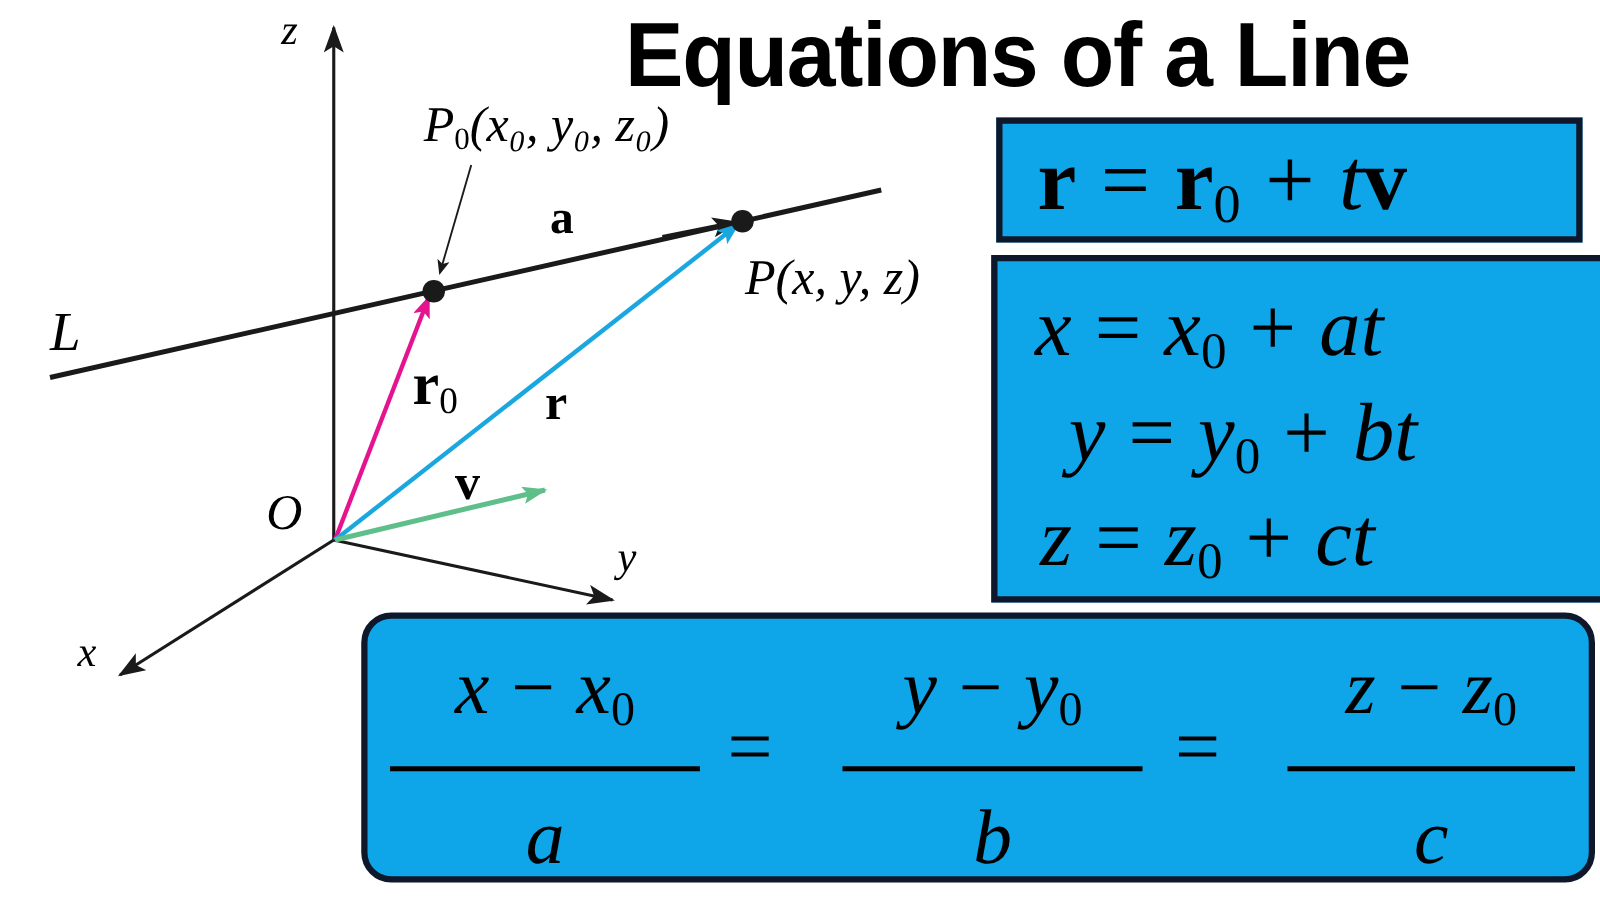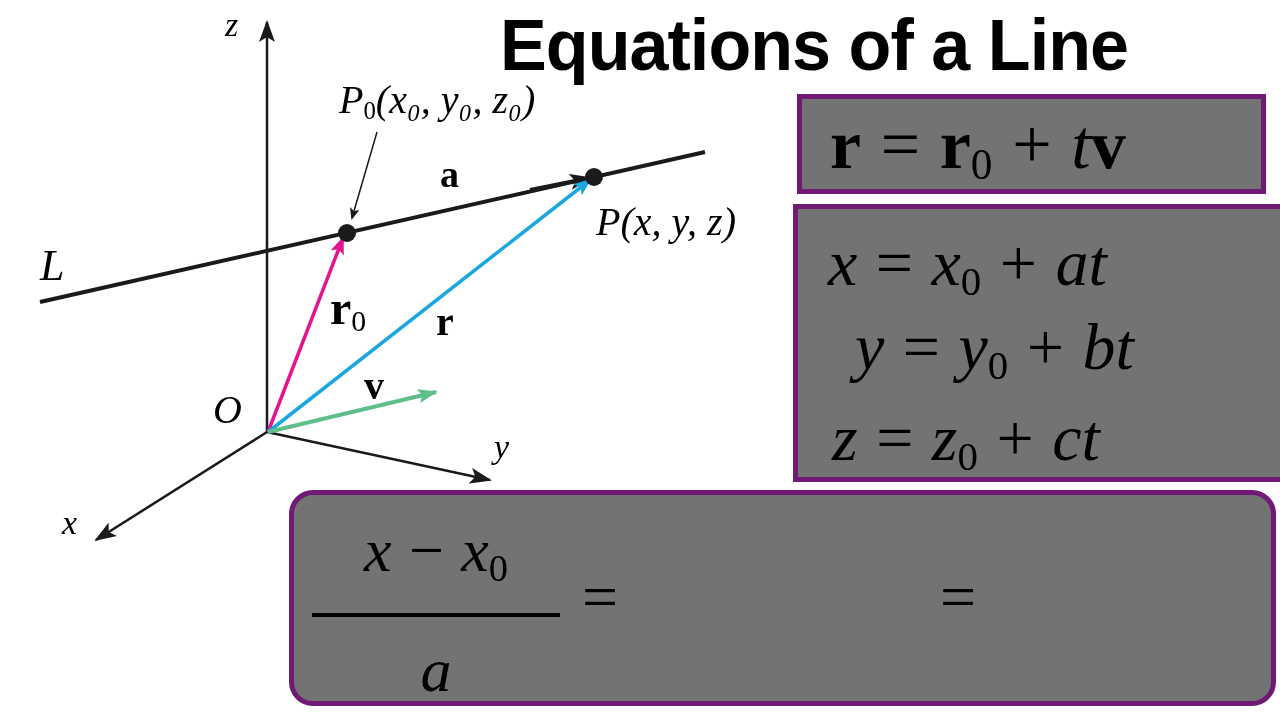--- a/index.html
+++ b/index.html
@@ -5,21 +5,21 @@
   html, body { margin:0; padding:0; background:#ffffff; }
   body { width:1280px; height:720px; position:relative; overflow:hidden; }
   .title {
     position:absolute; left:500px; top:0px; width:760px; height:90px;
     font-family: "Liberation Sans", "DejaVu Sans", sans-serif;
     font-weight:bold; font-size:73px; line-height:90px; color:#000;
     letter-spacing:-1px; transform: scaleX(0.96); transform-origin:left center;
     white-space:nowrap;
   }
   svg.diagram { position:absolute; left:0; top:0; }
-  .box { position:absolute; border:5px solid #701a75; box-sizing:border-box; background:#737373; }
+  .box { position:absolute; border:5px solid #0f172a; box-sizing:border-box; background:#0ea5e9; }
   .eq {
     font-family: "Liberation Serif", "DejaVu Serif", serif; color:#000;
     position:absolute; white-space:nowrap;
   }
   .it { font-style:italic; }
   .bold { font-weight:bold; }
   .sub { font-size:0.62em; font-style:normal; font-weight:normal; vertical-align:-0.25em; }
   .op { font-style:normal; font-weight:normal; margin:0 0.28em; }
   .frac { position:absolute; text-align:center; }
   .frac .num, .frac .den {
@@ -98,26 +98,36 @@
   </div>
 </div>
 
 <div class="box" style="left:793px; top:204px; width:511px; height:278px;">
   <div class="eq" style="left:30px; top:14px; font-size:66px; line-height:80px;">
     <span class="it">x</span><span class="op">=</span><span class="it">x</span><span class="sub">0</span><span class="op">+</span><span class="it">a</span><span class="it">t</span>
   </div>
   <div class="eq" style="left:30px; top:98px; font-size:66px; line-height:80px;margin-left:27px;">
     <span class="it">y</span><span class="op">=</span><span class="it">y</span><span class="sub">0</span><span class="op">+</span><span class="it">b</span><span class="it">t</span>
   </div>
-  <div class="eq" style="left:34px; top:186px; font-size:66px; line-height:86px;">
+  <div class="eq" style="left:34px; top:186px; font-size:66px; line-height:72px;">
     <span class="it">z</span><span class="op">=</span><span class="it">z</span><span class="sub">0</span><span class="op">+</span><span class="it">c</span><span class="it">t</span>
   </div>
 </div>
 
 <div class="box" style="left:289px; top:490px; width:987px; height:216px;border-radius:24px;">
   <div class="frac" style="left:18px; top:20px; width:248px;">
     <div class="num"><span>x</span><span class="op">−</span><span>x</span><span class="sub">0</span></div>
     <div class="bar" style="margin-top:10px;"></div>
     <div class="den" style="margin-top:18px;">a</div>
   </div>
   <div class="big-eq" style="left:288px; top:72px;">=</div>
+  <div class="frac" style="left:380px; top:20px; width:240px;">
+    <div class="num"><span>y</span><span class="op">−</span><span>y</span><span class="sub">0</span></div>
+    <div class="bar" style="margin-top:10px;"></div>
+    <div class="den" style="margin-top:18px;">b</div>
+  </div>
   <div class="big-eq" style="left:646px; top:72px;">=</div>
+  <div class="frac" style="left:736px; top:20px; width:230px;">
+    <div class="num"><span>z</span><span class="op">−</span><span>z</span><span class="sub">0</span></div>
+    <div class="bar" style="margin-top:10px;"></div>
+    <div class="den" style="margin-top:18px;">c</div>
+  </div>
 </div>
 
 </body></html>

